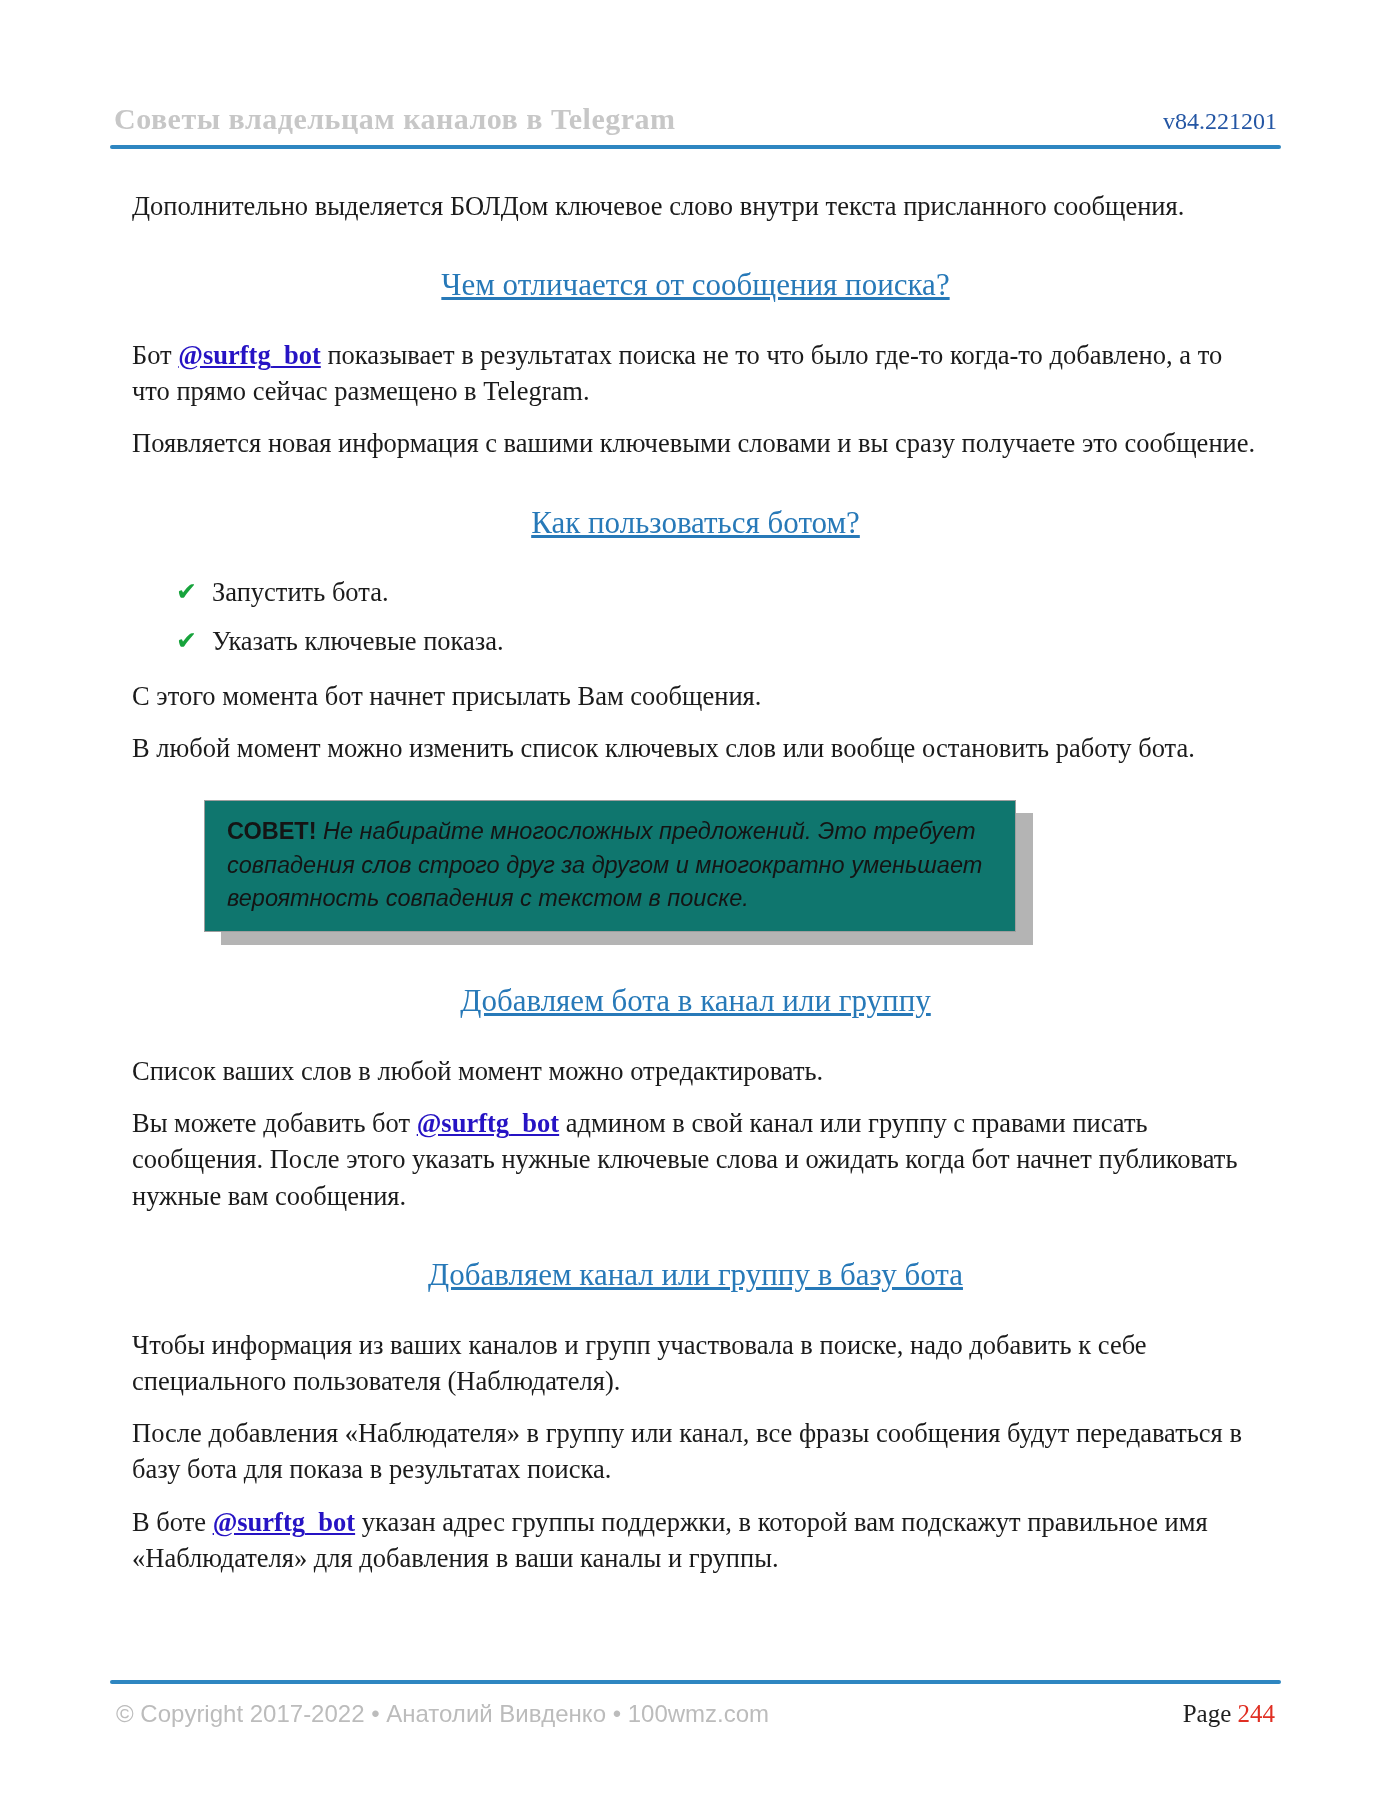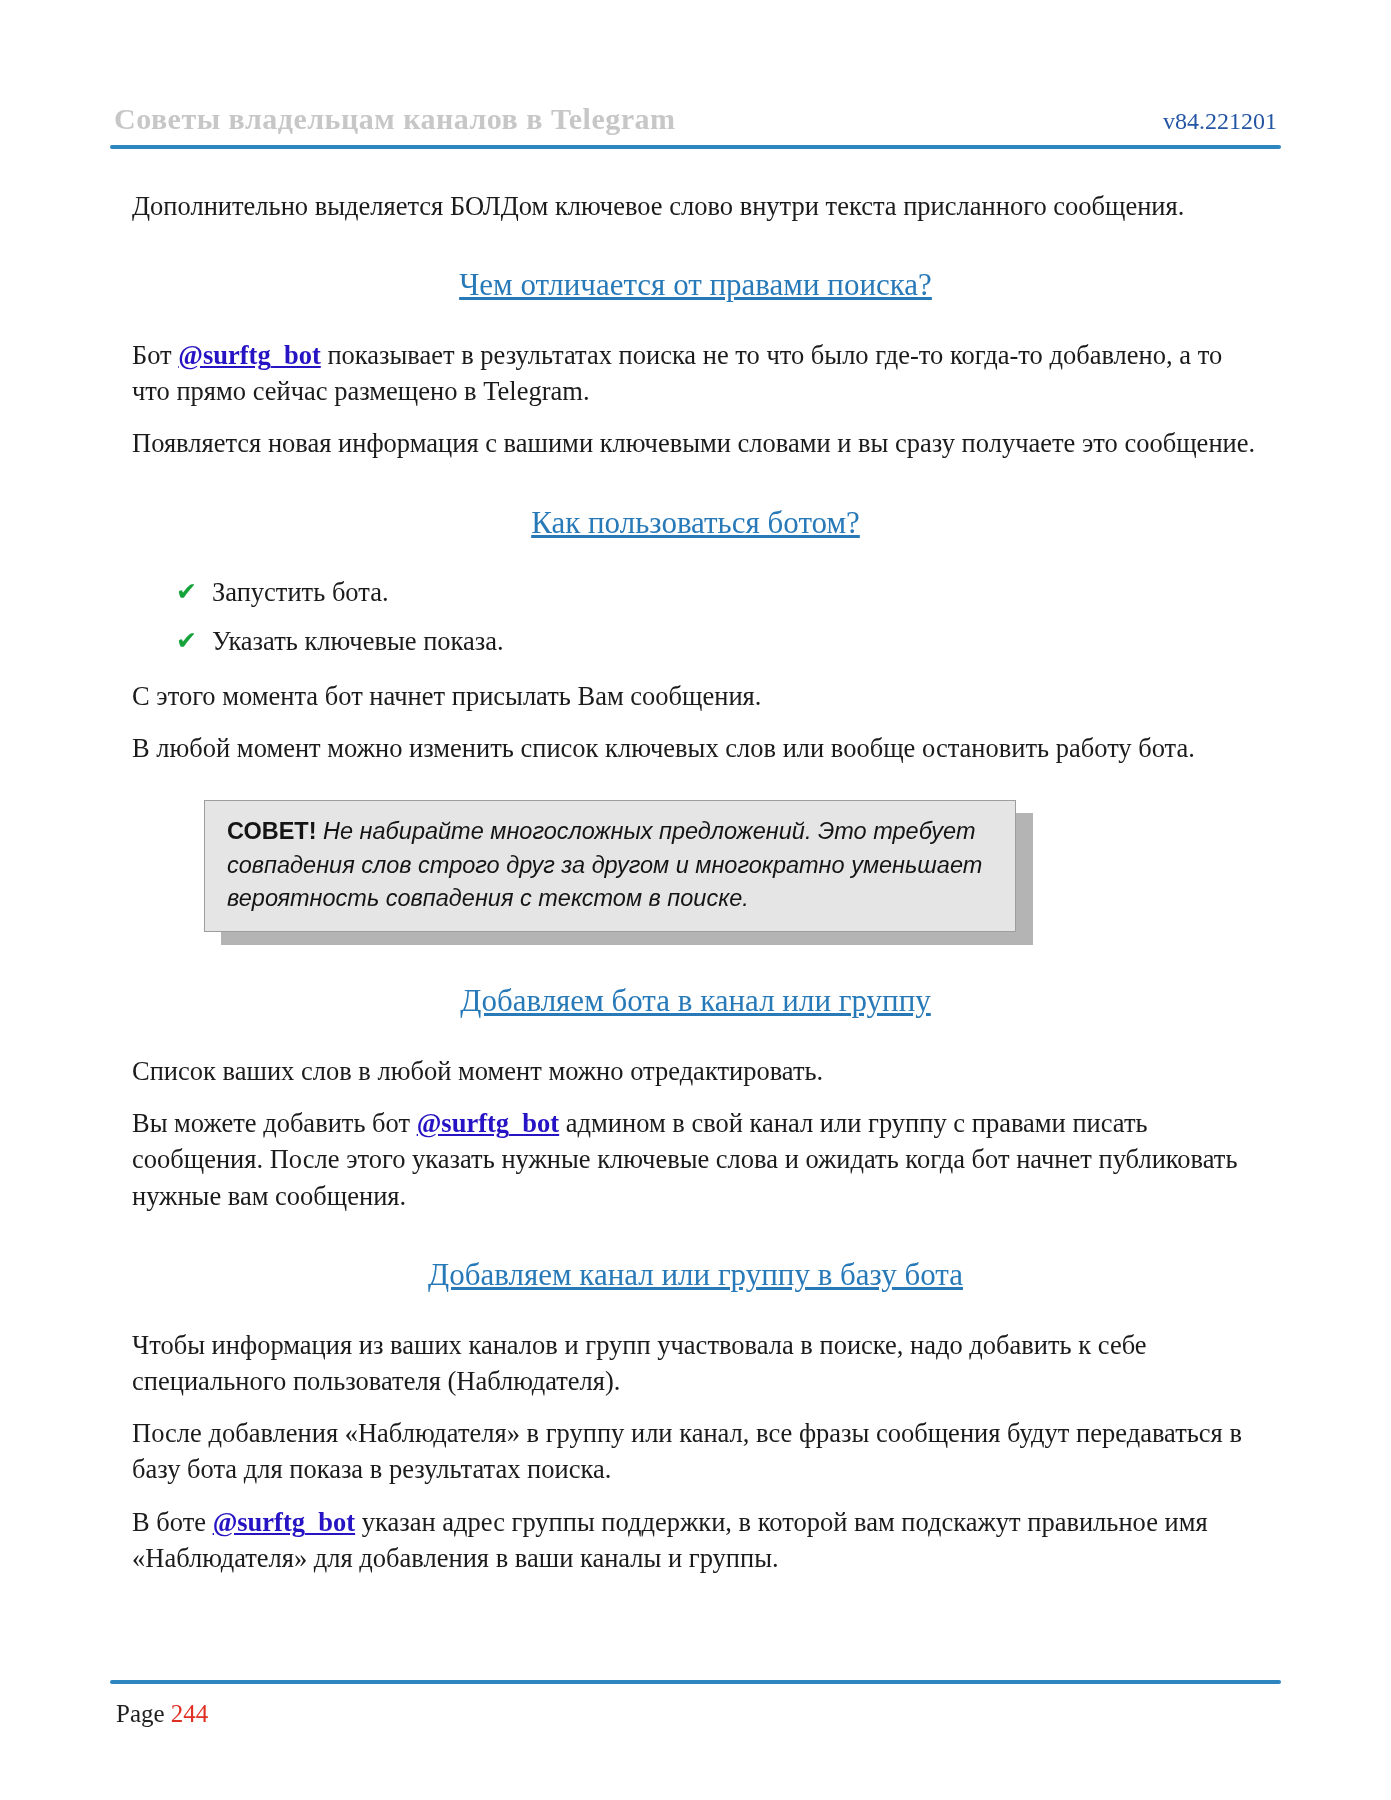--- a/index.html
+++ b/index.html
@@ -41,21 +41,21 @@
   
   .check-list { list-style: none; margin: 4px 0 18px 0; padding: 0 0 0 44px; }
   .check-list li { display: flex; align-items: baseline; gap: 15px; margin-bottom: 13px; }
   .check { color: #17a33c; font-size: 25px; transform: translateY(-1px); flex: 0 0 auto; }
   
   .tip-box {
     box-sizing: border-box;
     width: 812px;
     margin: 34px 0 48px 72px;
     padding: 14px 22px 16px 22px;
-    background: #e5e5e5;
+    background: #0f766e;
     border: 1px solid #9e9e9e;
     box-shadow: 17px 13px 0 #b4b4b4;
     font-family: "Liberation Sans", sans-serif;
     font-size: 23.5px; font-style: italic; line-height: 1.42;
     color: #141414;
   }
   .tip-label { font-style: normal; font-weight: bold; }
   
   footer { flex: 0 0 auto; }
   .rule-bottom { margin-bottom: 16px; }
@@ -80,21 +80,21 @@
       <span class="header-title">Советы владельцам каналов в Telegram</span>
       <span class="header-version">v84.221201</span>
     </div>
     <div class="rule rule-top"></div>
   </header>
 
   <main>
 
     <p class="body-p">Дополнительно выделяется БОЛДом ключевое слово внутри текста присланного сообщения.</p>
 
-    <h2 class="section-heading">Чем отличается от правами поиска?</h2>
+    <h2 class="section-heading">Чем отличается от сообщения поиска?</h2>
 
     <p class="body-p"><span>Бот </span><a class="bot-link">@surftg_bot</a><span> показывает в результатах поиска не то что было где-то когда-то добавлено, а то что прямо сейчас размещено в Telegram.</span></p>
 
     <p class="body-p">Появляется новая информация с вашими ключевыми словами и вы сразу получаете это сообщение.</p>
 
     <h2 class="section-heading">Как пользоваться ботом?</h2>
 
     <ul class="check-list">
       <li>
         <span class="check">✔</span>
@@ -126,17 +126,18 @@
 
     <p class="body-p">После добавления «Наблюдателя» в группу или канал, все фразы сообщения будут передаваться в базу бота для показа в результатах поиска.</p>
 
     <p class="body-p"><span>В боте </span><a class="bot-link">@surftg_bot</a><span> указан адрес группы поддержки, в которой вам подскажут правильное имя «Наблюдателя» для добавления в ваши каналы и группы.</span></p>
 
   </main>
 
   <footer>
     <div class="rule rule-bottom"></div>
     <div class="footer-row">
+      <span class="copyright">© Copyright 2017-2022 • Анатолий Вивденко • 100wmz.com</span>
       <span class="page-label"><span>Page </span><span class="page-number">244</span></span>
     </div>
   </footer>
 
 </div>
 
 </body></html>

